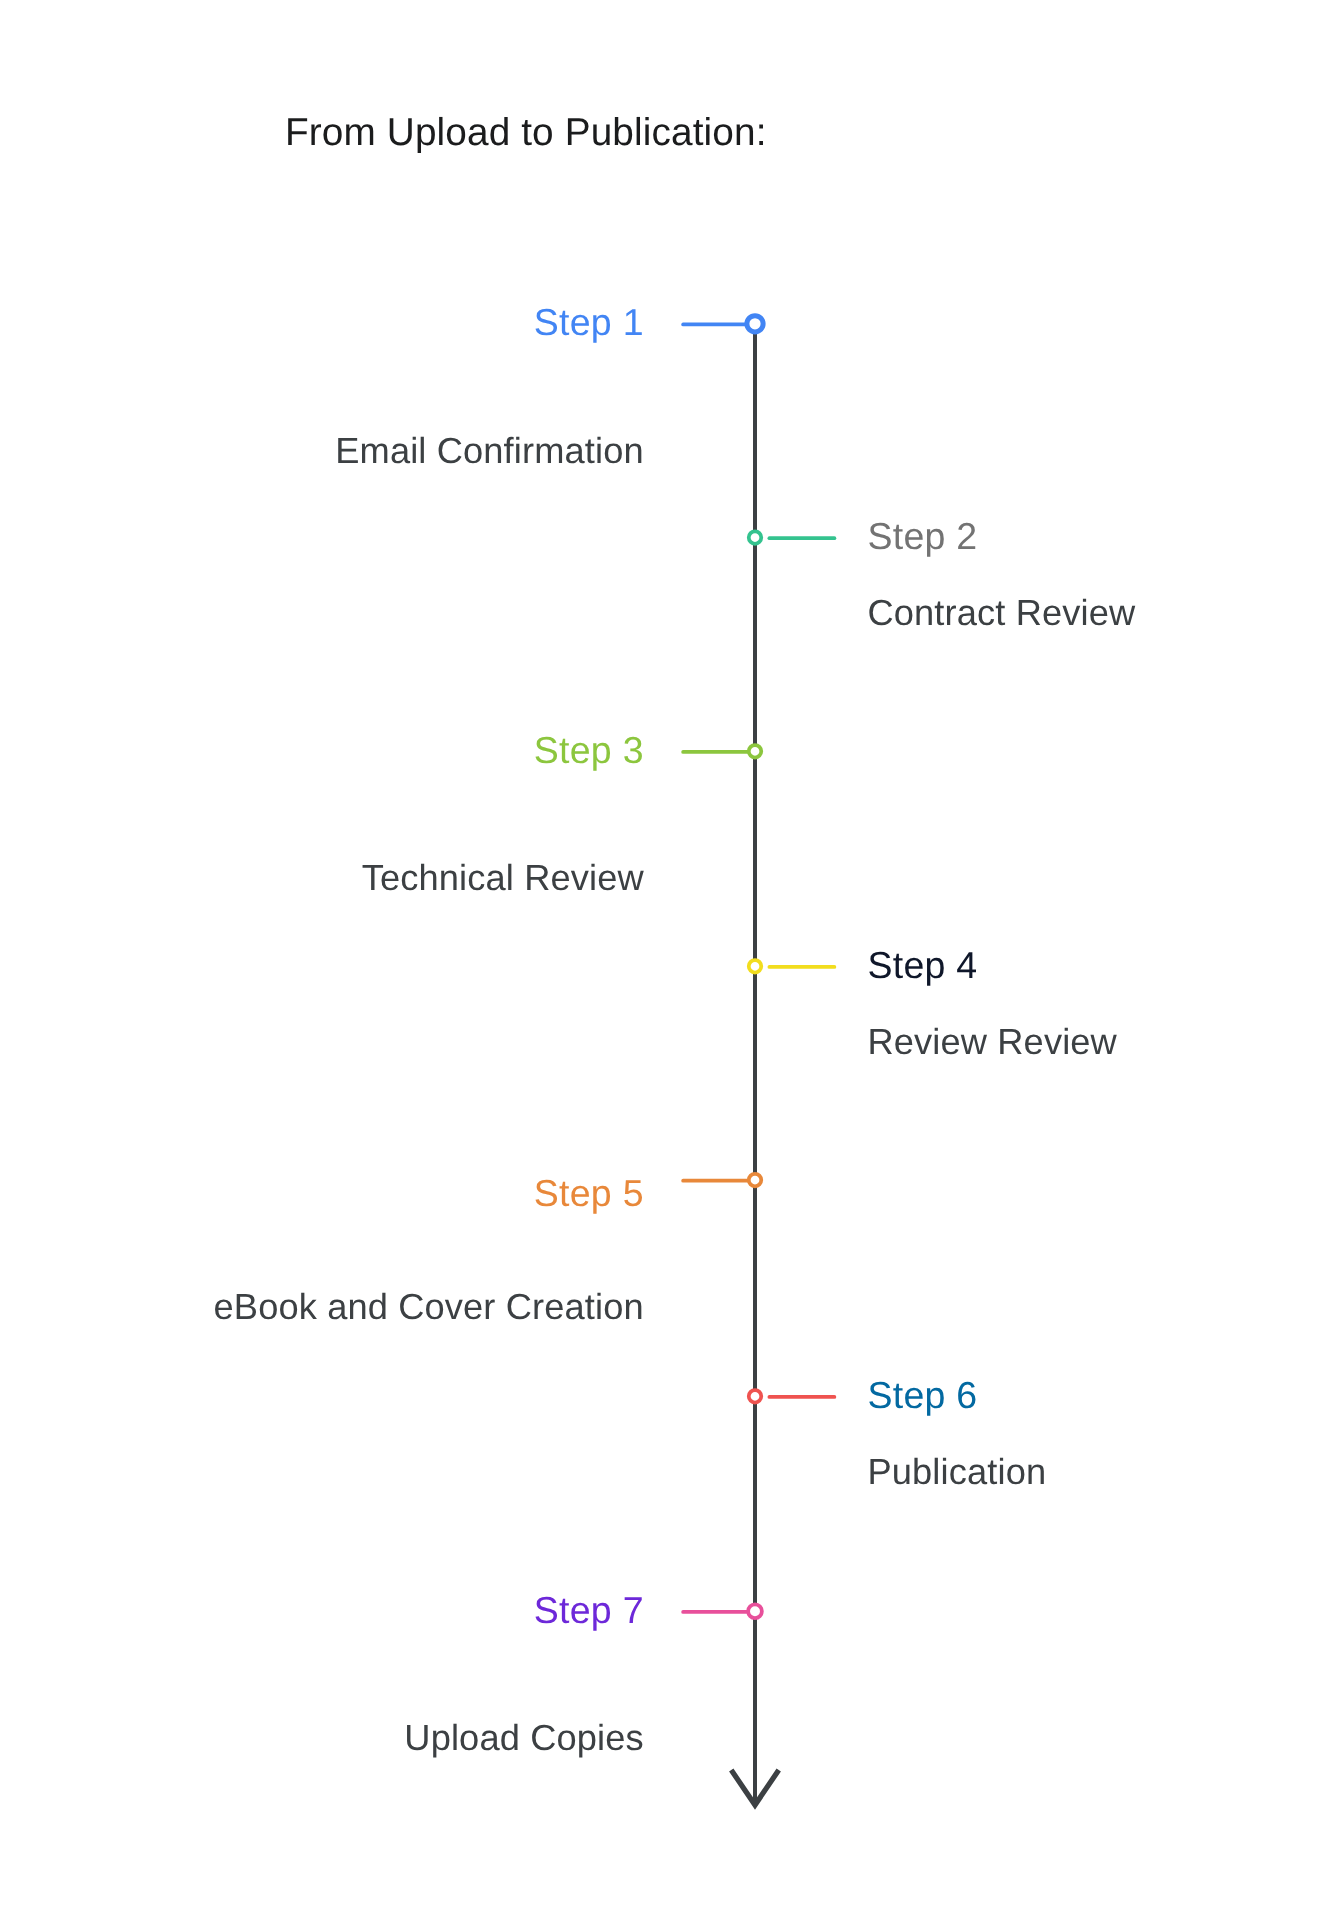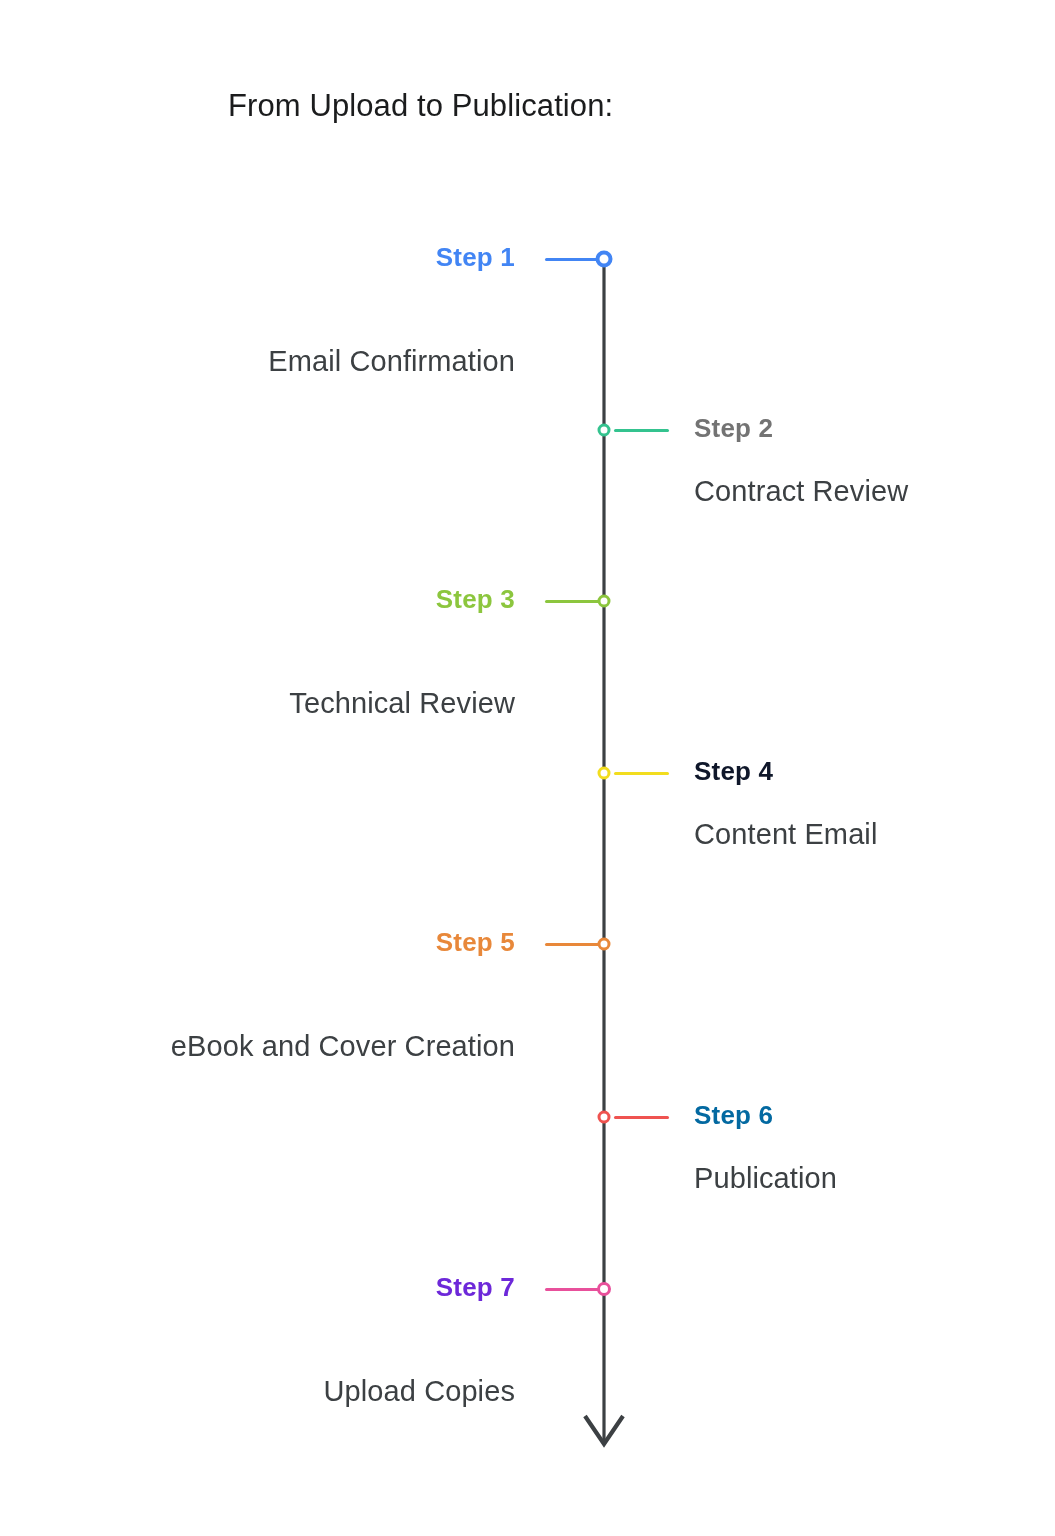--- a/index.html
+++ b/index.html
@@ -47,22 +47,22 @@
   
   .step {
     position: absolute;
     left: 0;
     width: 1055px;
     height: 0;
   }
 
   .step-label {
     position: absolute;
-    font-size: 26px;
-    font-weight: bold;
+    font-size: 30px;
+    font-weight: normal;
     white-space: nowrap;
     letter-spacing: 0.2px;
   }
   .step-desc {
     position: absolute;
     font-size: 29px;
     font-weight: 400;
     color: #3c4043;
     white-space: nowrap;
     letter-spacing: 0.1px;
@@ -142,26 +142,26 @@
       <div class="step left" style="top: 601px;">
         <div class="stub" style="background: rgb(140, 198, 62);"></div>
         <div class="node" style="width: 13px; height: 13px; border: 3px solid rgb(140, 198, 62);"></div>
         <div class="step-label" style="color: rgb(140, 198, 62);">Step 3</div>
         <div class="step-desc">Technical Review</div>
       </div>
       <div class="step right" style="top: 773px;">
         <div class="stub" style="background: rgb(242, 221, 30);"></div>
         <div class="node" style="width: 13px; height: 13px; border: 3px solid rgb(242, 221, 30);"></div>
         <div class="step-label" style="color: #0f172a;">Step 4</div>
-        <div class="step-desc">Content Email</div>
+        <div class="step-desc">Review Review</div>
       </div>
       <div class="step left" style="top: 944px;">
         <div class="stub" style="background: rgb(232, 136, 58);"></div>
         <div class="node" style="width: 13px; height: 13px; border: 3px solid rgb(232, 136, 58);"></div>
-        <div class="step-label" style="color: rgb(232, 136, 58);">Step 5</div>
+        <div class="step-label" style="color: rgb(232, 136, 58); margin-top: 12px;">Step 5</div>
         <div class="step-desc">eBook and Cover Creation</div>
       </div>
       <div class="step right" style="top: 1117px;">
         <div class="stub" style="background: rgb(239, 83, 80);"></div>
         <div class="node" style="width: 13px; height: 13px; border: 3px solid rgb(239, 83, 80);"></div>
         <div class="step-label" style="color: #0369a1;">Step 6</div>
         <div class="step-desc">Publication</div>
       </div>
       <div class="step left" style="top: 1289px;">
         <div class="stub" style="background: rgb(232, 80, 155);"></div>

